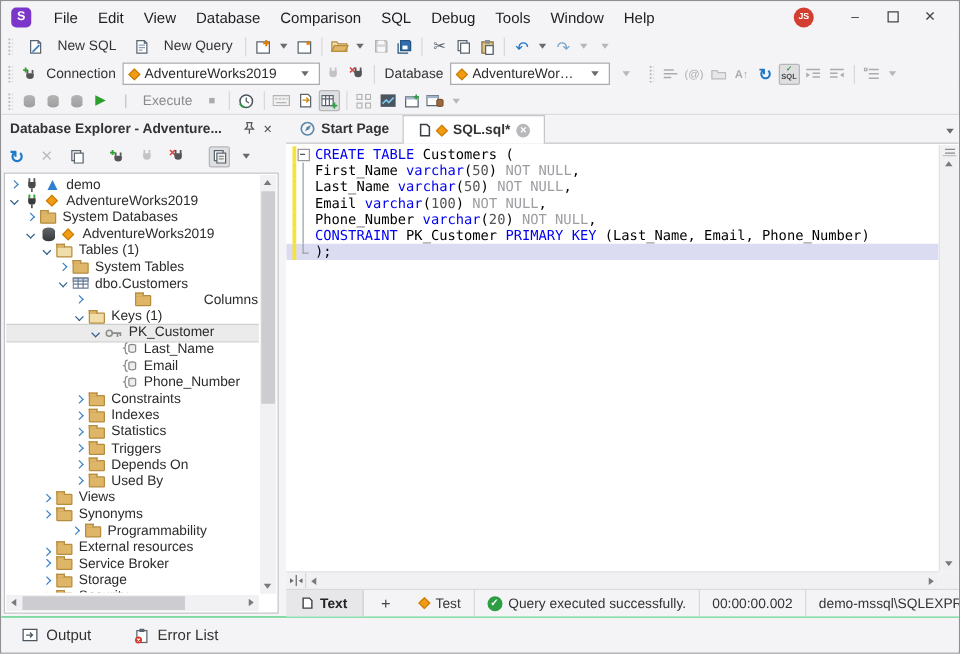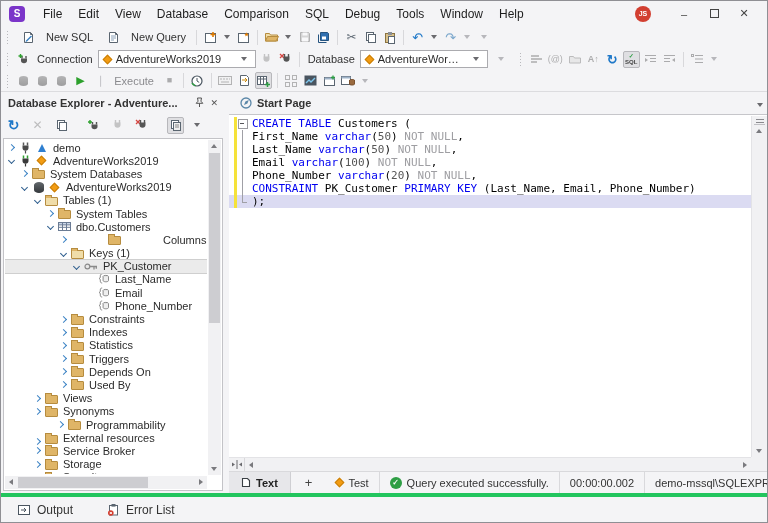--- a/index.html
+++ b/index.html
@@ -106,21 +106,21 @@
   
   .docbar{position:absolute;left:0;right:0;bottom:0;height:22px;background:#f4f4f6;border-top:1px solid #d9d9dc;
     display:flex;align-items:stretch;font-size:11px;margin-top:45px;}
   .doctab{display:flex;align-items:center;gap:5px;padding:0 12px;background:#e7e7ea;
     border-right:1px solid #cfcfd3;font-weight:bold;color:#222;}
   .docadd{display:flex;align-items:center;padding:0 14px;font-size:13px;color:#444;}
   .docseg{display:flex;align-items:center;gap:5px;padding:0 10px;border-left:1px solid #d9d9dc;color:#333;white-space:nowrap;}
   .okdot{width:12px;height:12px;border-radius:50%;background:#2e9e44;color:#fff;font-size:8px;
     display:flex;align-items:center;justify-content:center;font-weight:bold;}
   
-  .bottombar{height:29px;background:#f4f4f6;border-top:4px solid #22c55e;display:flex;align-items:center;
+  .bottombar{height:29px;background:#f4f4f6;border-top:1px solid #22c55e;display:flex;align-items:center;
     padding:0 16px;gap:34px;flex:0 0 auto;}
   .bitem{display:flex;align-items:center;gap:6px;color:#333;font-size:12px;}
   svg{display:block;}
 </style>
 </head>
 <body>
 
 <div class="window">
 
   <div class="menubar">
@@ -692,20 +692,30 @@
       <div class="tabstrip">
         <div class="tab">
           <span>
             <svg width="12" height="12">
                 <circle cx="6" cy="6" r="5" fill="none" stroke="#5b87a8" stroke-width="1.3"></circle>
                 <path d="M4 8l1.4-3.4L8.8 3 7.4 6.4z" fill="#5b87a8"></path>
               </svg>
           </span>
           <span>Start Page</span>
         </div>
+        <div class="tab active">
+          <span>
+            <svg width="11" height="12">
+                <path d="M2.5 1.5h5l2 2v7h-7z" fill="#fff" stroke="#3a3f44" stroke-width="1.2"></path>
+              </svg>
+          </span>
+          <span class="dia"></span>
+          <span>SQL.sql*</span>
+          <span class="circle-x">✕</span>
+        </div>
         <span class="caret tab-overflow"></span>
       </div>
 
       <div class="code">
           <div class="cline"><span class="ybar"></span><span class="fold f-minus"></span><span class="tk-k">CREATE TABLE</span><span class="tk-p"> Customers (</span></div>
           <div class="cline"><span class="ybar"></span><span class="fold f-line"></span><span class="tk-p">First_Name </span><span class="tk-k">varchar</span><span class="tk-p">(</span><span class="tk-n">50</span><span class="tk-p">) </span><span class="tk-g">NOT NULL</span><span class="tk-p">,</span></div>
           <div class="cline"><span class="ybar"></span><span class="fold f-line"></span><span class="tk-p">Last_Name </span><span class="tk-k">varchar</span><span class="tk-p">(</span><span class="tk-n">50</span><span class="tk-p">) </span><span class="tk-g">NOT NULL</span><span class="tk-p">,</span></div>
           <div class="cline"><span class="ybar"></span><span class="fold f-line"></span><span class="tk-p">Email </span><span class="tk-k">varchar</span><span class="tk-p">(</span><span class="tk-n">100</span><span class="tk-p">) </span><span class="tk-g">NOT NULL</span><span class="tk-p">,</span></div>
           <div class="cline"><span class="ybar"></span><span class="fold f-line"></span><span class="tk-p">Phone_Number </span><span class="tk-k">varchar</span><span class="tk-p">(</span><span class="tk-n">20</span><span class="tk-p">) </span><span class="tk-g">NOT NULL</span><span class="tk-p">,</span></div>
           <div class="cline"><span class="ybar"></span><span class="fold f-line"></span><span class="tk-k">CONSTRAINT</span><span class="tk-p"> PK_Customer </span><span class="tk-k">PRIMARY KEY</span><span class="tk-p"> (Last_Name, Email, Phone_Number)</span></div>

